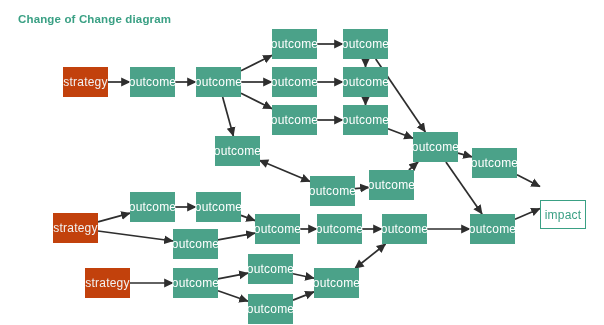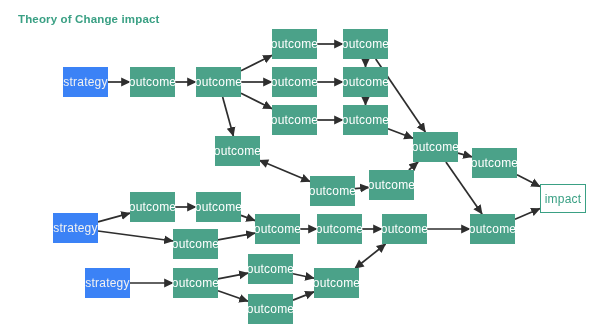--- a/index.html
+++ b/index.html
@@ -39,38 +39,39 @@
     box-sizing: border-box;
     display: flex;
     align-items: center;
     justify-content: center;
     font-size: 12px;
     letter-spacing: 0.2px;
     color: #ffffff;
     user-select: none;
   }
   .node.strategy {
-    background: #3b82f6;
+    background: #c2410c;
     color: #f2f2f2;
   }
   .node.outcome {
     background: #4ba289;
   }
   .node.impact {
     background: #ffffff;
     border: 1.6px solid #3aa084;
     color: #3aa084;
+    margin-top: 16px;
   }
 </style>
 </head>
 <body>
 
 <div id="canvas">
 
-  <div id="title">Theory of Change impact</div>
+  <div id="title">Change of Change diagram</div>
 
   <svg id="edges" viewBox="0 0 604 325" xmlns="http://www.w3.org/2000/svg">
     <defs>
       <marker id="arrowhead" markerWidth="6" markerHeight="6" refX="5.2" refY="3" orient="auto" markerUnits="strokeWidth">
         <path d="M0,0.4 L5.6,3 L0,5.6 z" fill="#2e2e2e"></path>
       </marker>
       <marker id="arrowtail" markerWidth="6" markerHeight="6" refX="0.8" refY="3" orient="auto" markerUnits="strokeWidth">
         <path d="M5.6,0.4 L0,3 L5.6,5.6 z" fill="#2e2e2e"></path>
       </marker>
     </defs>

